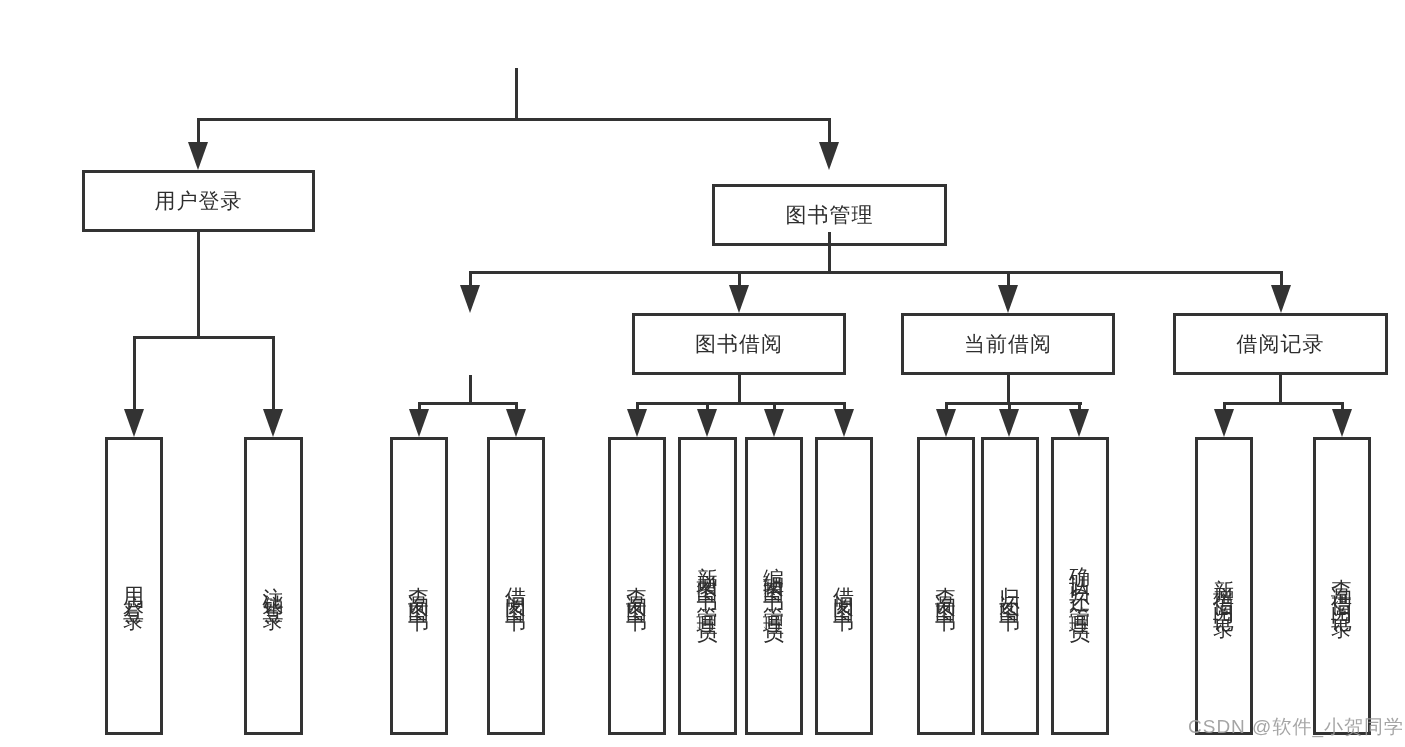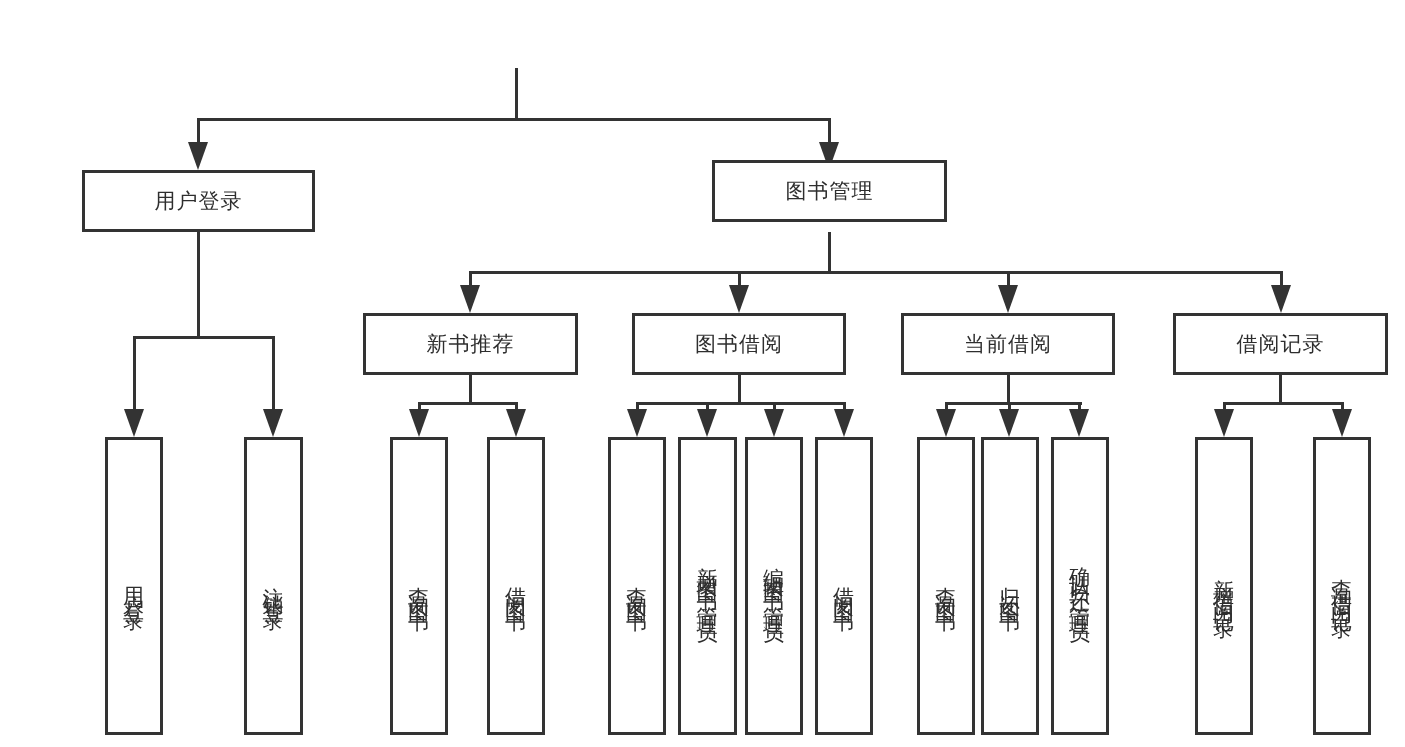--- a/index.html
+++ b/index.html
@@ -86,21 +86,21 @@
   <div class="vline" style="left:515px; top:68px; height:50px;"></div>
   <div class="hline" style="left:197px; top:118px; width:634px;"></div>
   <div class="vline" style="left:197px; top:118px; height:26px;"></div>
   <div class="arrow" style="left:188px; top:142px;"></div>
   <div class="vline" style="left:828px; top:118px; height:26px;"></div>
   <div class="arrow" style="left:819px; top:142px;"></div>
 
   <div class="box" style="left:82px; top:170px; width:233px; height:62px;">
     <span>用户登录</span>
   </div>
-  <div class="box" style="left:712px; top:160px; width:235px; height:62px;">
+  <div class="box" style="left:712px; top:184px; width:235px; height:62px;">
     <span>图书管理</span>
   </div>
 
   <div class="vline" style="left:197px; top:232px; height:104px;"></div>
   <div class="hline" style="left:133px; top:336px; width:142px;"></div>
   <div class="vline" style="left:133px; top:336px; height:75px;"></div>
   <div class="arrow" style="left:124px; top:409px;"></div>
   <div class="vline" style="left:272px; top:336px; height:75px;"></div>
   <div class="arrow" style="left:263px; top:409px;"></div>
 
@@ -108,23 +108,20 @@
   <div class="hline" style="left:469px; top:271px; width:814px;"></div>
   <div class="vline" style="left:469px; top:271px; height:16px;"></div>
   <div class="arrow" style="left:460px; top:285px;"></div>
   <div class="vline" style="left:738px; top:271px; height:16px;"></div>
   <div class="arrow" style="left:729px; top:285px;"></div>
   <div class="vline" style="left:1007px; top:271px; height:16px;"></div>
   <div class="arrow" style="left:998px; top:285px;"></div>
   <div class="vline" style="left:1280px; top:271px; height:16px;"></div>
   <div class="arrow" style="left:1271px; top:285px;"></div>
 
-  <div class="box" style="left:363px; top:313px; width:215px; height:62px;">
-    <span>新书推荐</span>
-  </div>
   <div class="box" style="left:901px; top:313px; width:214px; height:62px;">
     <span>当前借阅</span>
   </div>
   <div class="box" style="left:632px; top:313px; width:214px; height:62px;">
     <span>图书借阅</span>
   </div>
   <div class="box" style="left:1173px; top:313px; width:215px; height:62px;">
     <span>借阅记录</span>
   </div>
 
@@ -199,14 +196,15 @@
     <span class="vtext">确认归还（管理员）</span>
   </div>
 
   <div class="vbox" style="left:1195px; top:437px; width:58px; height:298px;">
     <span class="vtext">新增借阅记录</span>
   </div>
   <div class="vbox" style="left:1313px; top:437px; width:58px; height:298px;">
     <span class="vtext">查询借阅记录</span>
   </div>
 
+  <div class="watermark">CSDN @软件_小贺同学</div>
 
 </div>
 
 </body></html>

